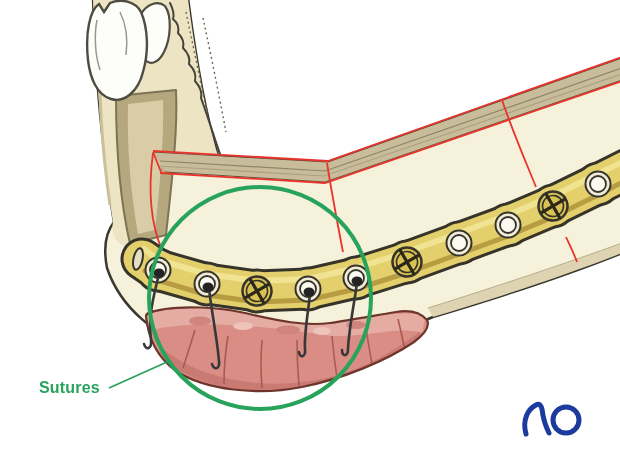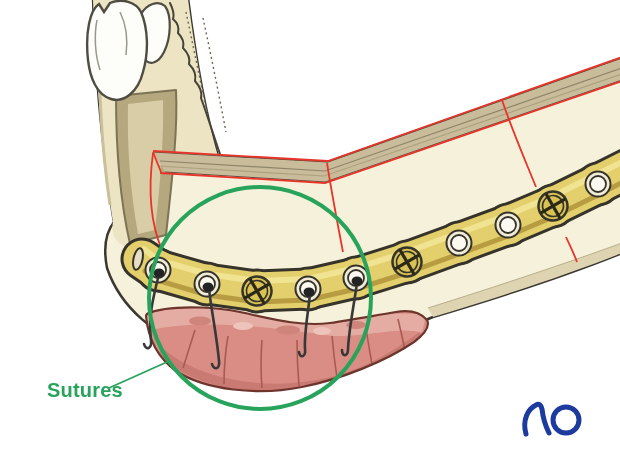--- a/index.html
+++ b/index.html
@@ -2,23 +2,23 @@
 <html style="--background: #ffffff; --annotation-green: #28a35c; --fracture-red: #e8342b; --bone-cream: #f6f1da; --bone-ramus: #ece4c2; --bone-outline: #3a3830; --ridge-tan: #c9bc9a; --channel-dark: #b5a87e; --channel-light: #d8cda6; --shadow-tan: #ded4b2; --plate-gold: #e3cf6b; --plate-gold-light: #f0e493; --plate-gold-dark: #b3963d; --plate-outline: #35332a; --screw-gold: #d9c254; --hole-ring: #f1ecd8; --hole-white: #fcfaf0; --muscle-pink: #d98d85; --muscle-pink-light: #e4aca2; --muscle-pink-deep: #c97b73; --muscle-stria: #aa5a52; --muscle-outline: #6e352c; --suture-thread: #383838; --suture-knot: #232323; --tooth-white: #fdfdfa; --tooth-outline: #4f4d42; --logo-blue: #1d3a9e;"><head>
 <meta charset="utf-8">
 <style>
   html,body{margin:0;padding:0;background:#ffffff;}
   .stage{
     position:relative;width:620px;height:459px;background:var(--background,#fff);
     overflow:hidden;font-family:"Liberation Sans",sans-serif;
   }
   .stage svg{position:absolute;left:0;top:0;}
   .sutures-label{
-    position:absolute;left:47px;top:379px;
+    position:absolute;left:39px;top:379px;
     color:var(--annotation-green,#28a35c);
-    font-size:20px;font-weight:600;letter-spacing:.2px;
+    font-size:16px;font-weight:600;letter-spacing:.2px;
     font-family:"Liberation Sans",sans-serif;
   }
   
   .bone-fill{fill:var(--bone-cream);stroke:var(--bone-outline);}
   .red-line{stroke:var(--fracture-red);fill:none;stroke-width:1.8;}
   .green{stroke:var(--annotation-green);}
 </style>
 </head>
 <body>
 

